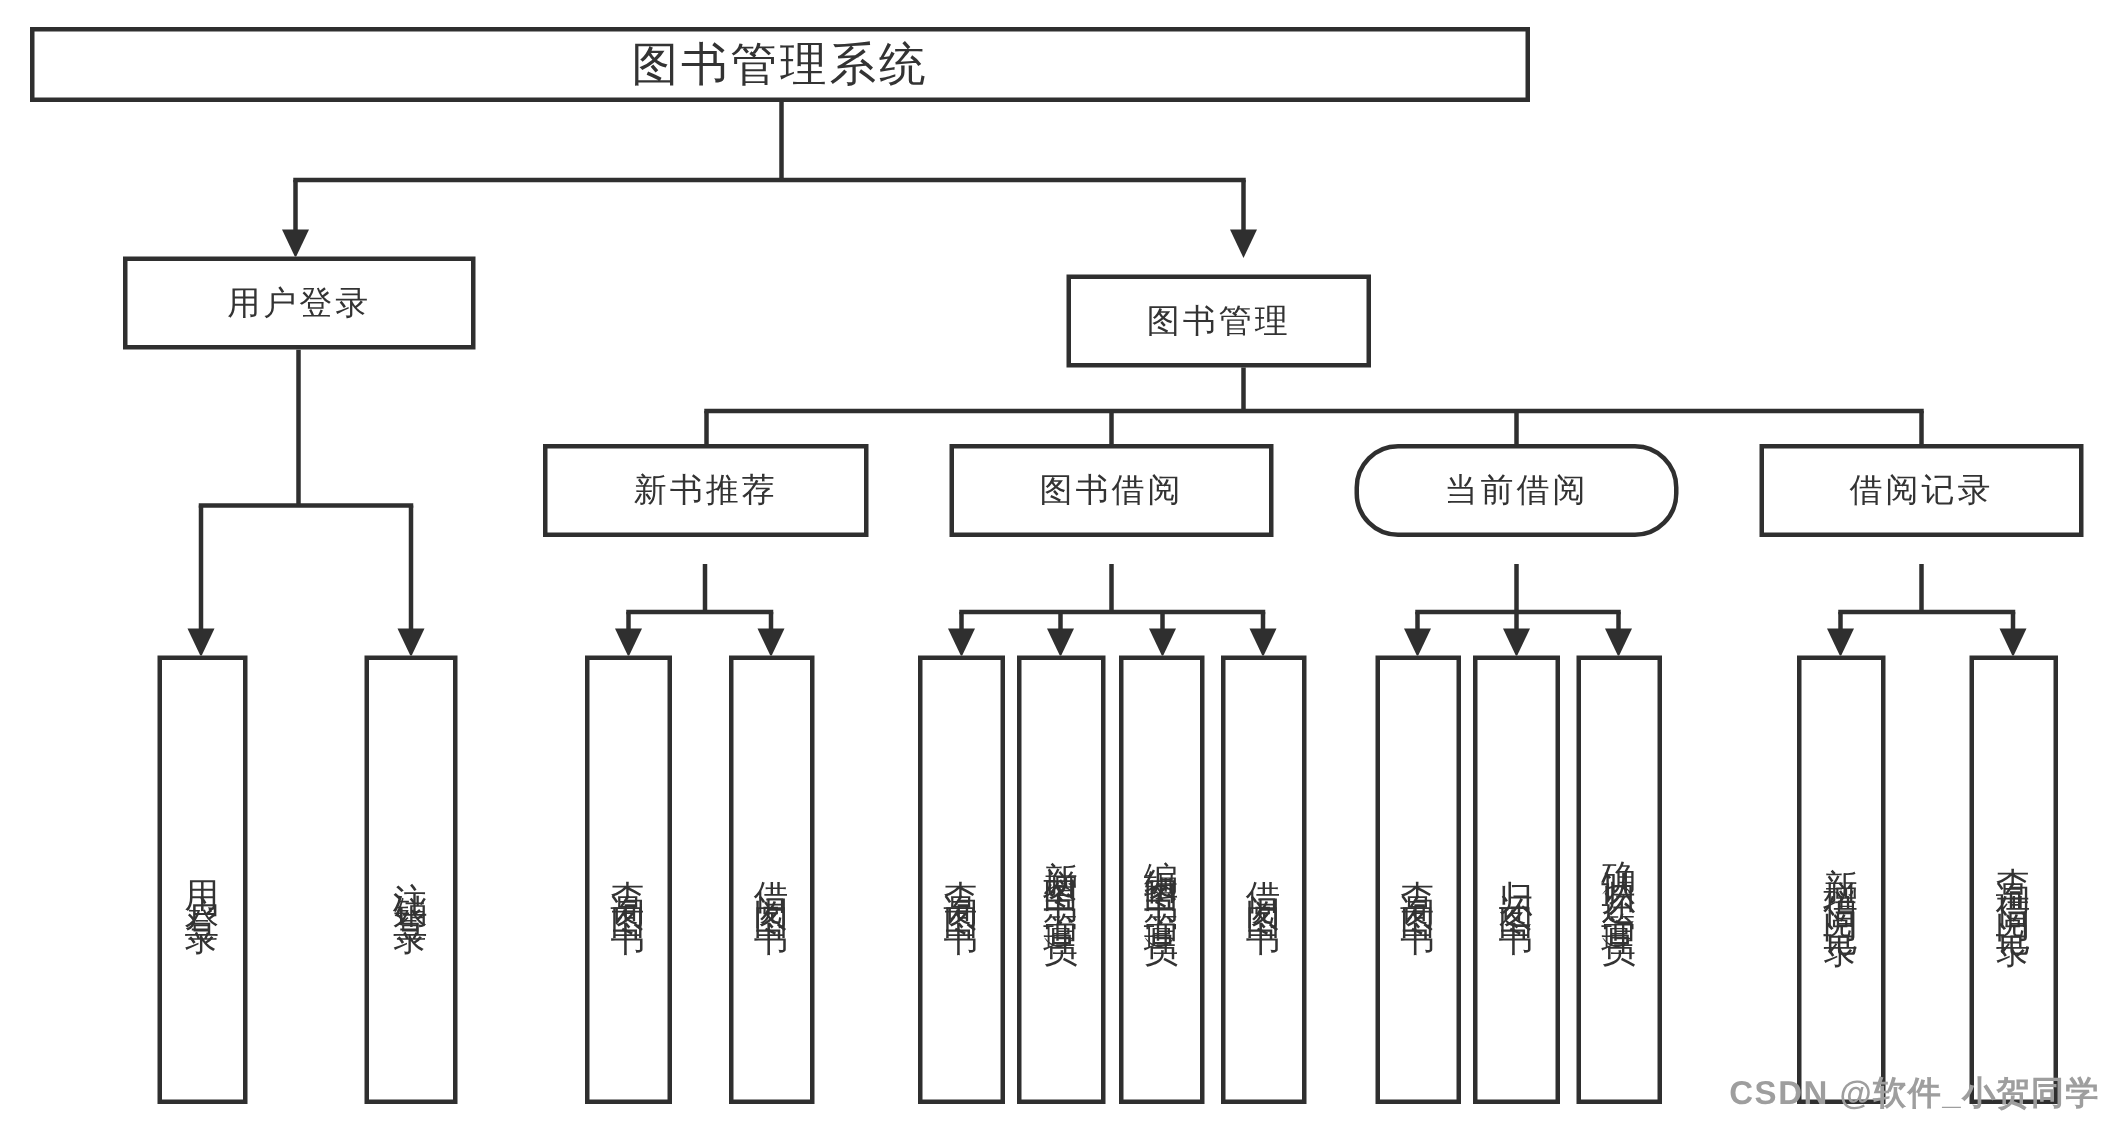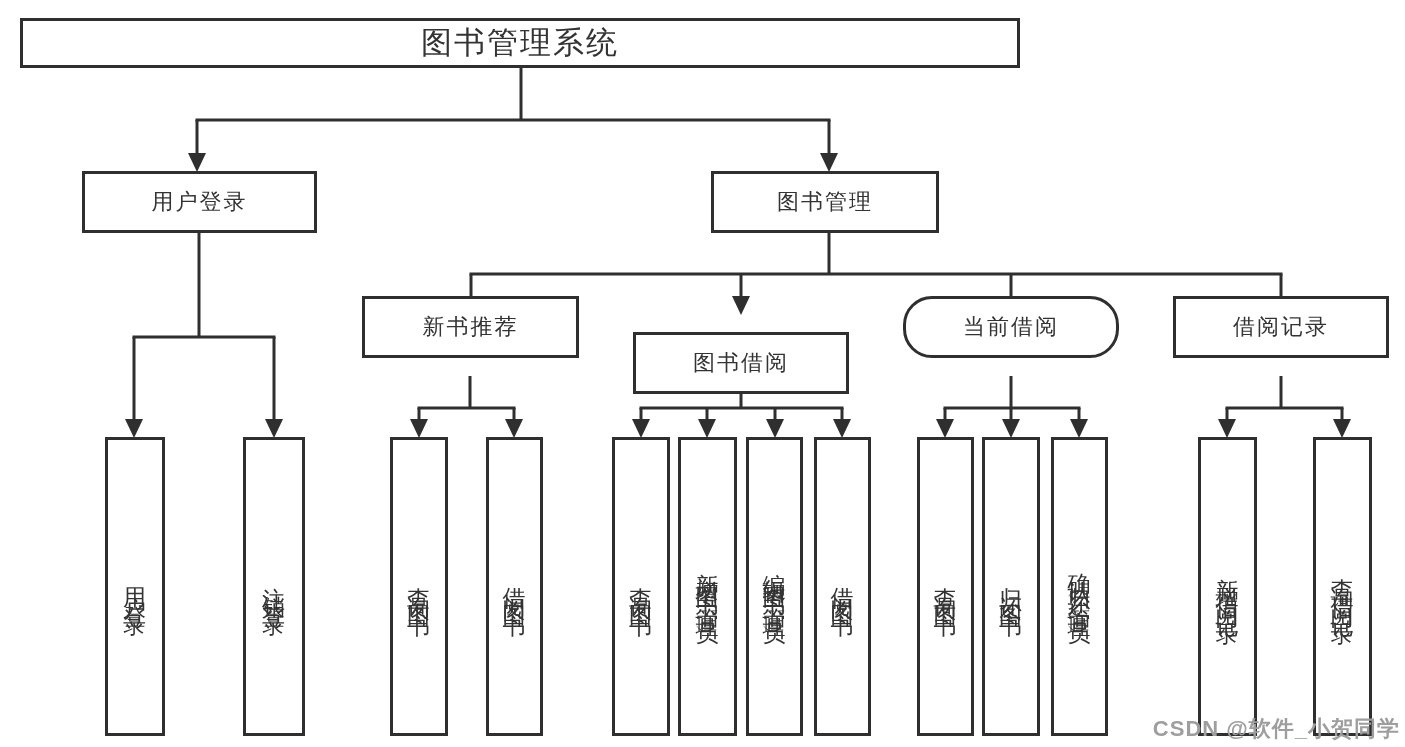--- a/index.html
+++ b/index.html
@@ -88,24 +88,24 @@
     <path d="M 1070 419 L 1088 419 L 1079 438 Z" fill="#2f2f2f"></path>
     <path d="M 1227 408 V 422" stroke="#2f2f2f" stroke-width="3" fill="none"></path>
     <path d="M 1218 419 L 1236 419 L 1227 438 Z" fill="#2f2f2f"></path>
     <path d="M 1342 408 V 422" stroke="#2f2f2f" stroke-width="3" fill="none"></path>
     <path d="M 1333 419 L 1351 419 L 1342 438 Z" fill="#2f2f2f"></path>
   </svg>
 
 <div class="box h root">图书管理系统</div>
 
 <div class="box h lvl" style="left:82px;width:235px;">用户登录</div>
-<div class="box h lvl" style="left:711px;width:228px;">图书管理</div>
+<div class="box h lvl" style="left:711px;width:203px;margin-top:12px;">图书管理</div>
 
 <div class="box h lv2" style="left:362px;width:217px;">新书推荐</div>
-<div class="box h lv2" style="left:633px;width:216px;margin-top:36px;">图书借阅</div>
+<div class="box h lv2" style="left:633px;width:216px;">图书借阅</div>
 <div class="box h lv2" style="left:903px;width:216px;border-radius:29px;">当前借阅</div>
 <div class="box h lv2" style="left:1173px;width:216px;">借阅记录</div>
 
 <div class="box v" style="left:105px;width:60px;">
   <span class="vt">用户登录</span>
   </div>
 <div class="box v" style="left:243px;width:62px;">
   <span class="vt">注销登录</span>
   </div>
 

